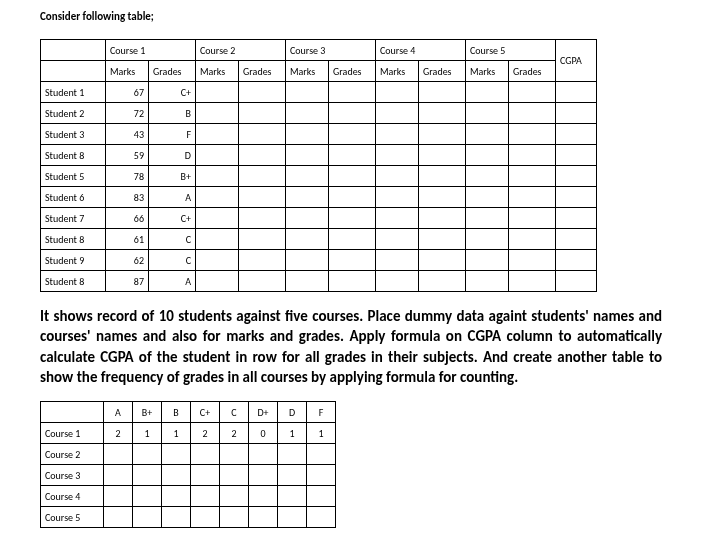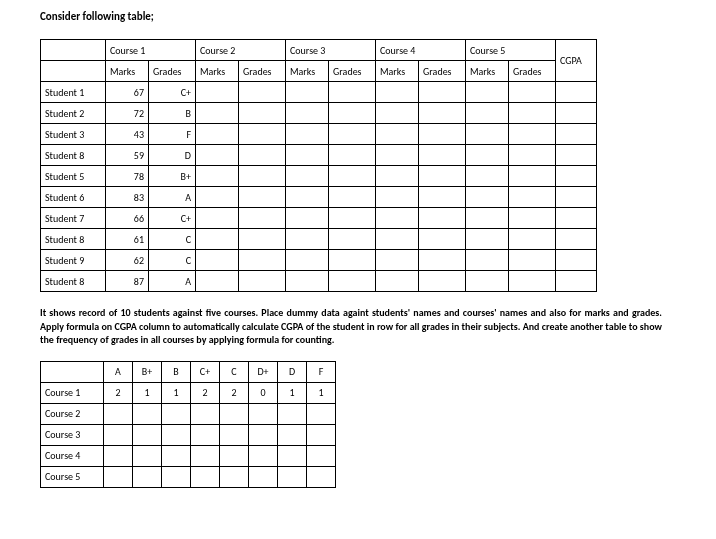--- a/index.html
+++ b/index.html
@@ -36,21 +36,21 @@
     text-align: right;
   }
   .course-span { text-align: left; }
   .w-row { width: 56px; }
   .w-marks { width: 34px; }
   .w-grades { width: 38px; }
   .w-cgpa { width: 32px; }
 
   .para {
     font-weight: bold;
-    font-size: 10px;
+    font-size: 15px;
     line-height: 1.35;
     margin: 0 14px 14px 0;
     text-align: justify;
   }
 
   table.freq-table {
     border-collapse: collapse;
     margin-bottom: 14px;
   }
   table.freq-table th,

